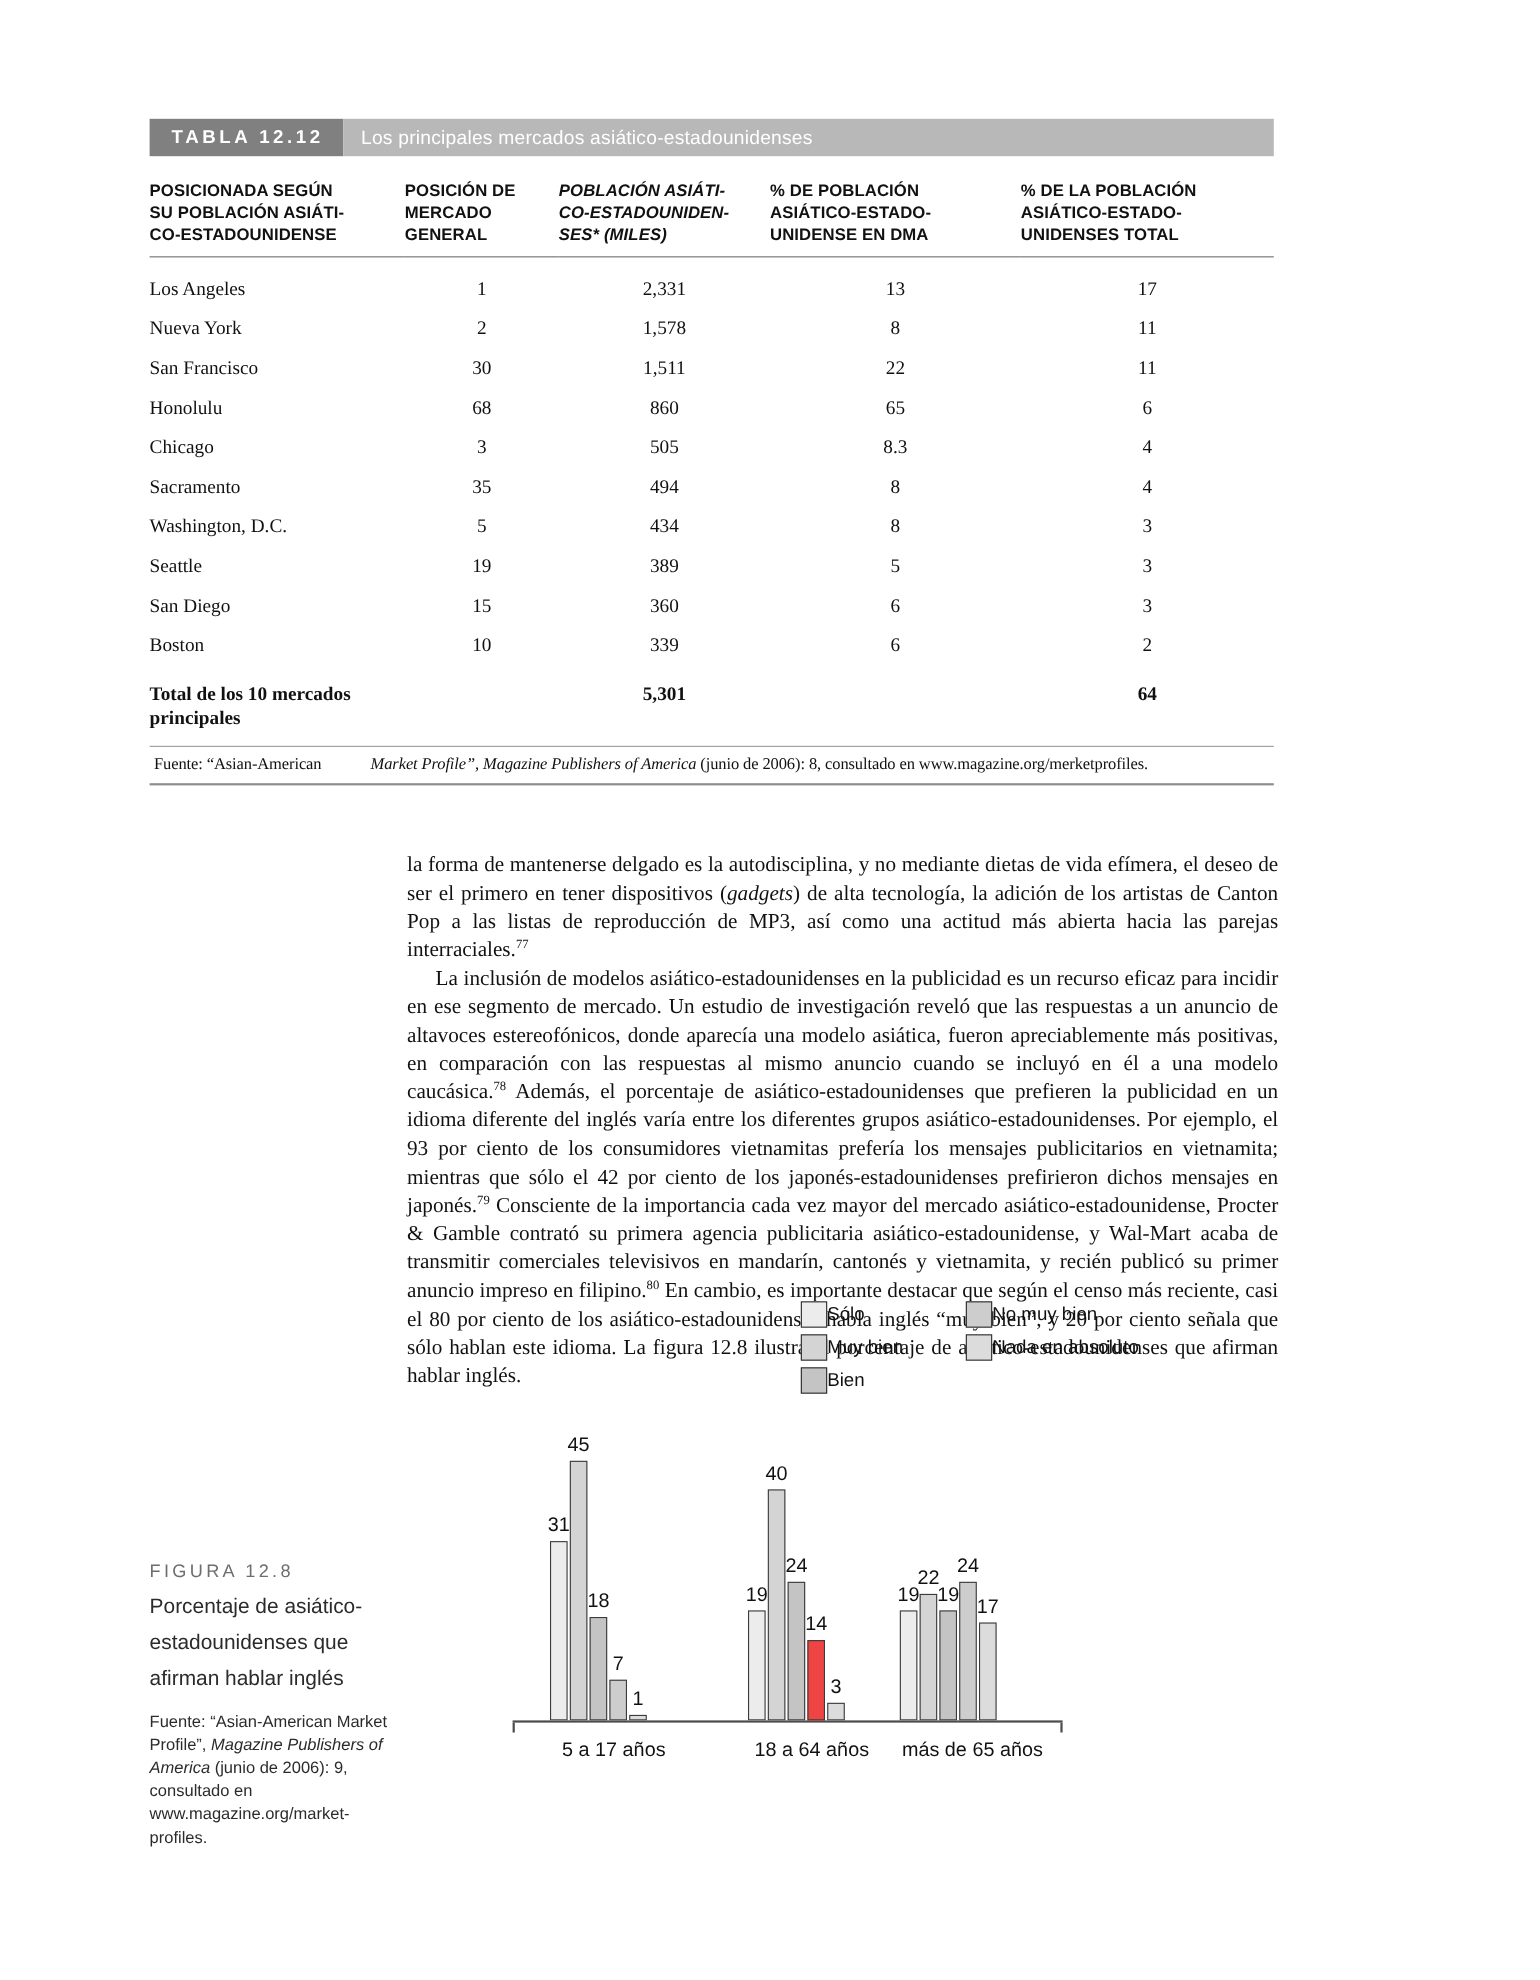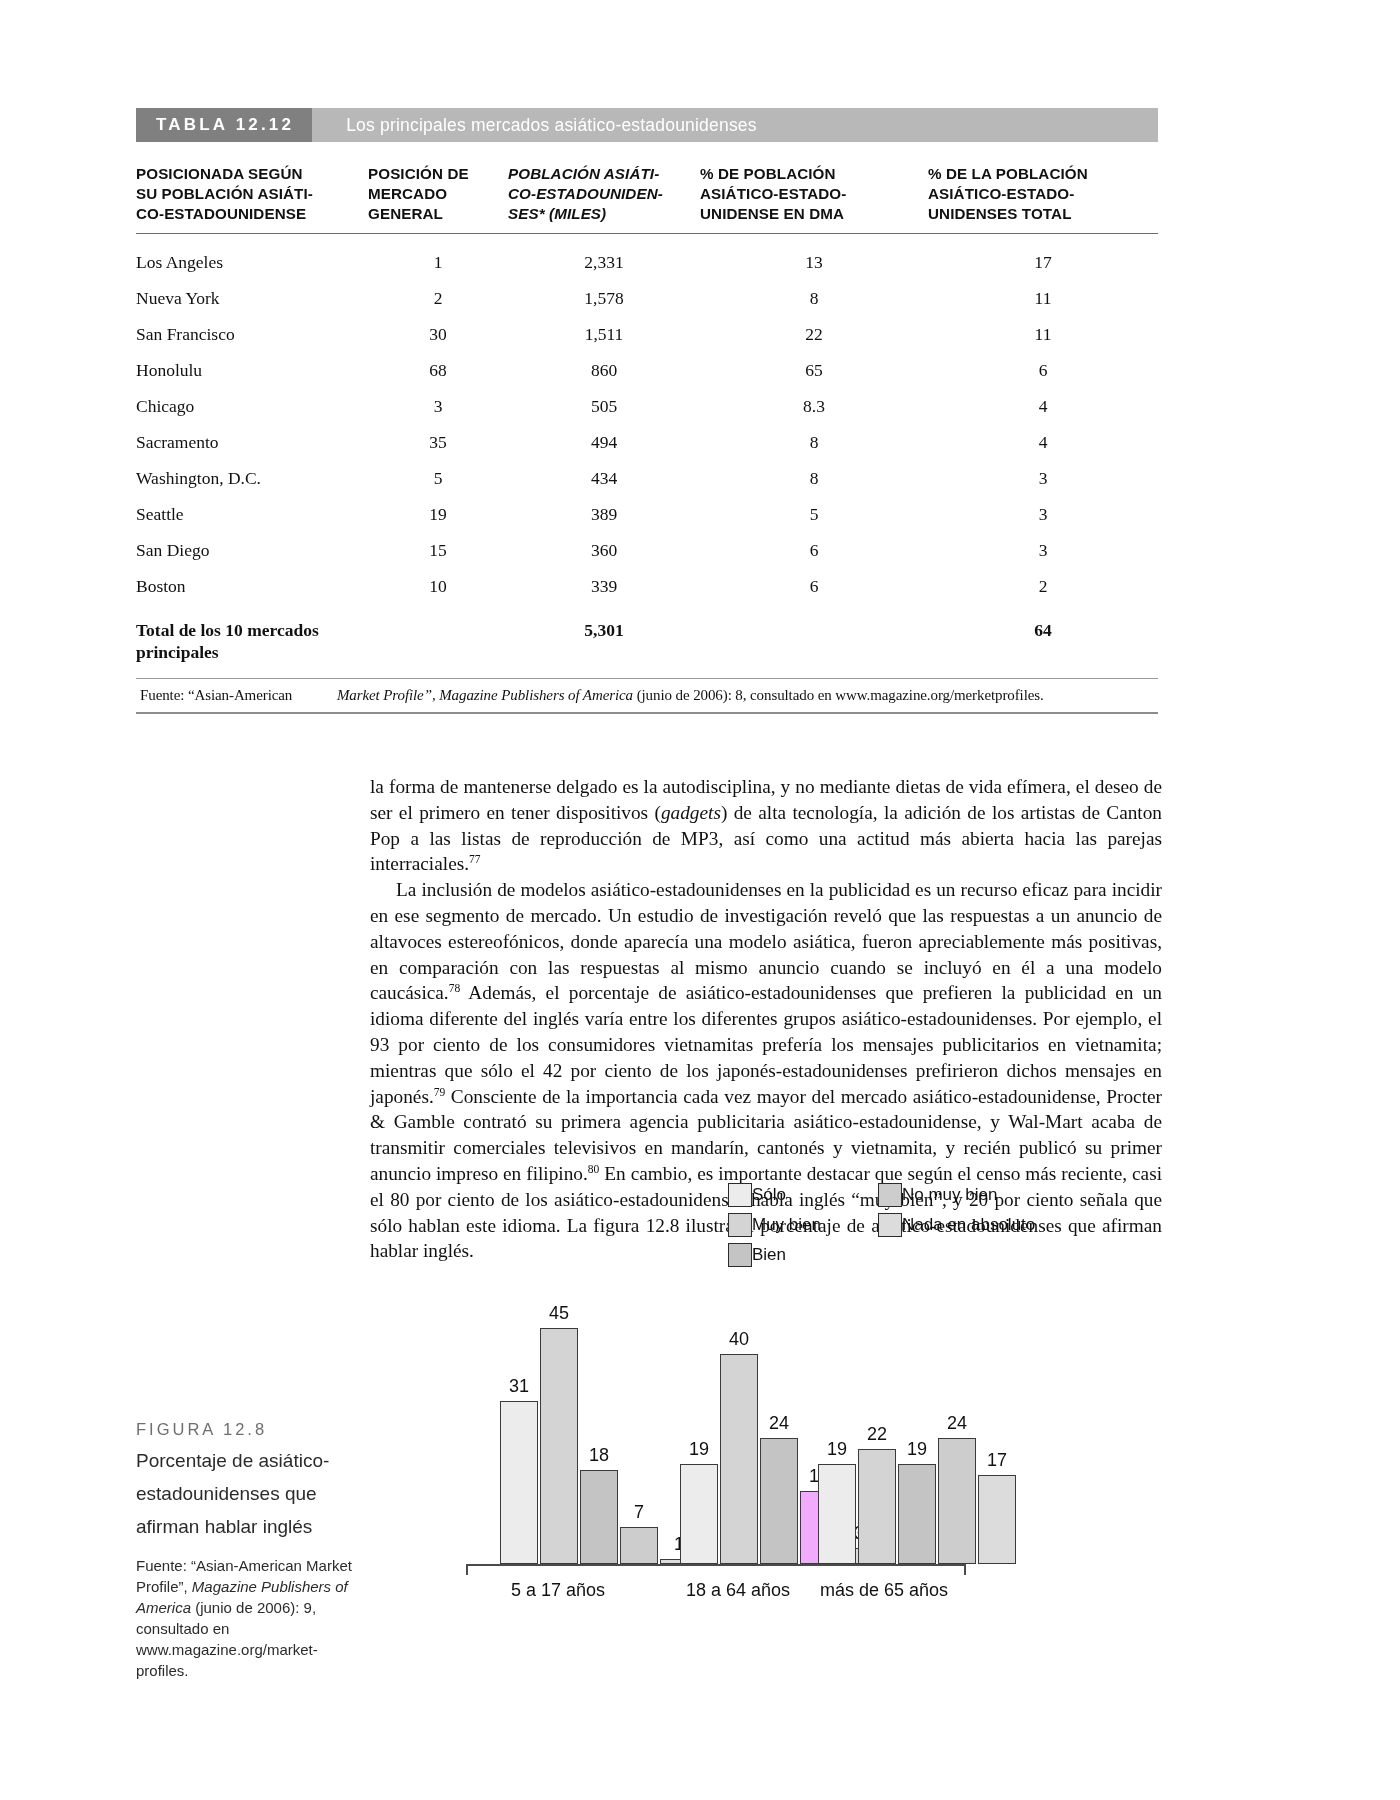--- a/index.html
+++ b/index.html
@@ -32,21 +32,21 @@
   .tbl-banner .tag{
     background:#808080;color:#fff;
     font-family:"Liberation Sans", sans-serif;
     font-size:17px;font-weight:600;letter-spacing:3.2px;
     display:flex;align-items:center;padding:0 18px 0 20px;
   }
   .tbl-banner .ttl{
     background:#b8b8b8;color:#fff;flex:1;
     font-family:"Liberation Sans", sans-serif;
     font-size:17.5px;letter-spacing:.2px;
-    display:flex;align-items:center;padding-left:34px;
+    display:flex;align-items:center;padding-left:16px;
   }
 
   table.market{width:1022px;border-collapse:collapse;table-layout:fixed;}
   table.market th{
     font-family:"Liberation Sans", sans-serif;
     font-size:15.2px;font-weight:700;color:#111;
     letter-spacing:.1px;line-height:1.33;
     vertical-align:bottom;padding:22px 0 8px 0;
   }
   table.market td{
@@ -116,21 +116,21 @@
   .legend .item{display:flex;align-items:center;gap:0;}
   .legend .sw{
     width:22px;height:22px;border:1.8px solid #2b2b2b;display:inline-block;
   }
   .plot{position:absolute;left:0;top:108px;width:700px;height:278px;}
   .axis{
     position:absolute;left:0;bottom:0;width:500px;height:2px;background:#4b4b4b;
   }
   .tick{position:absolute;bottom:-9px;width:2px;height:9px;background:#4b4b4b;}
   .group{position:absolute;bottom:2px;display:flex;align-items:flex-end;gap:2px;}
-  .bar{position:relative;width:38px;border:1.7px solid #3a3a3a;box-sizing:border-box;}
+  .bar{position:relative;width:16px;border:1.7px solid #3a3a3a;box-sizing:border-box;}
   .bar .vlab{
     position:absolute;left:50%;transform:translateX(-50%);
     top:-26px;font-family:"Liberation Sans", sans-serif;
     font-size:18px;color:#111;white-space:nowrap;
   }
   .xlab{
     position:absolute;top:292px;
     font-family:"Liberation Sans", sans-serif;font-size:18px;color:#111;
     text-align:center;white-space:nowrap;transform:translateX(-50%);
   }
@@ -333,21 +333,21 @@
       <div class="group" id="g1" style="left:214px">
           <div class="bar" style="height: 99.75px; background: rgb(236, 236, 236);">
             <span class="vlab">19</span>
           </div>
           <div class="bar" style="height: 210px; background: rgb(212, 212, 212);">
             <span class="vlab">40</span>
           </div>
           <div class="bar" style="height: 126px; background: rgb(196, 196, 196);">
             <span class="vlab">24</span>
           </div>
-          <div class="bar" style="height: 73.5px; background: #f0abfc; text-align: center;">
+          <div class="bar" style="height: 73.5px; background: #ef4444; text-align: center;">
             <span class="vlab">14</span>
           </div>
           <div class="bar" style="height: 15.75px; background: rgb(220, 220, 220);">
             <span class="vlab">3</span>
           </div>
         </div>
       <div class="group" id="g2" style="left:352px">
           <div class="bar" style="height: 99.75px; background: rgb(236, 236, 236);">
             <span class="vlab">19</span>
           </div>

